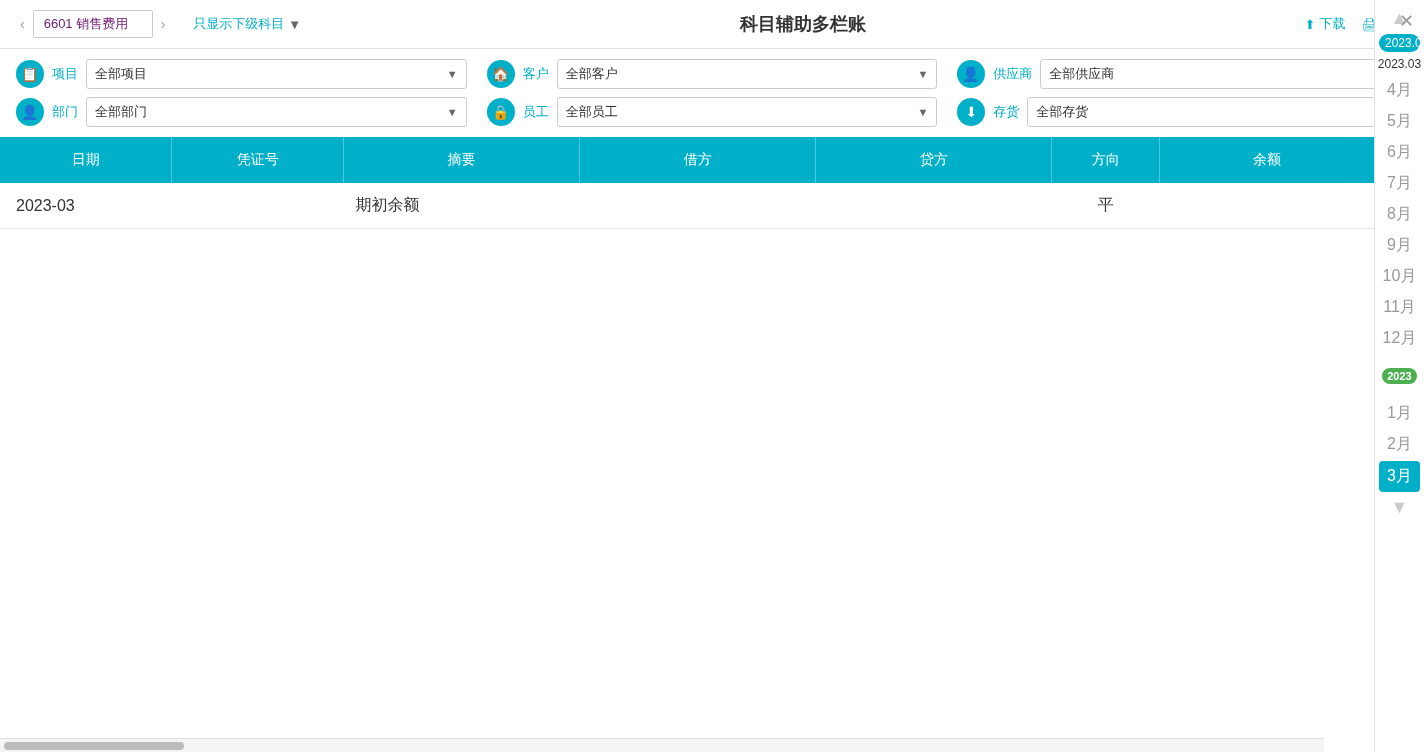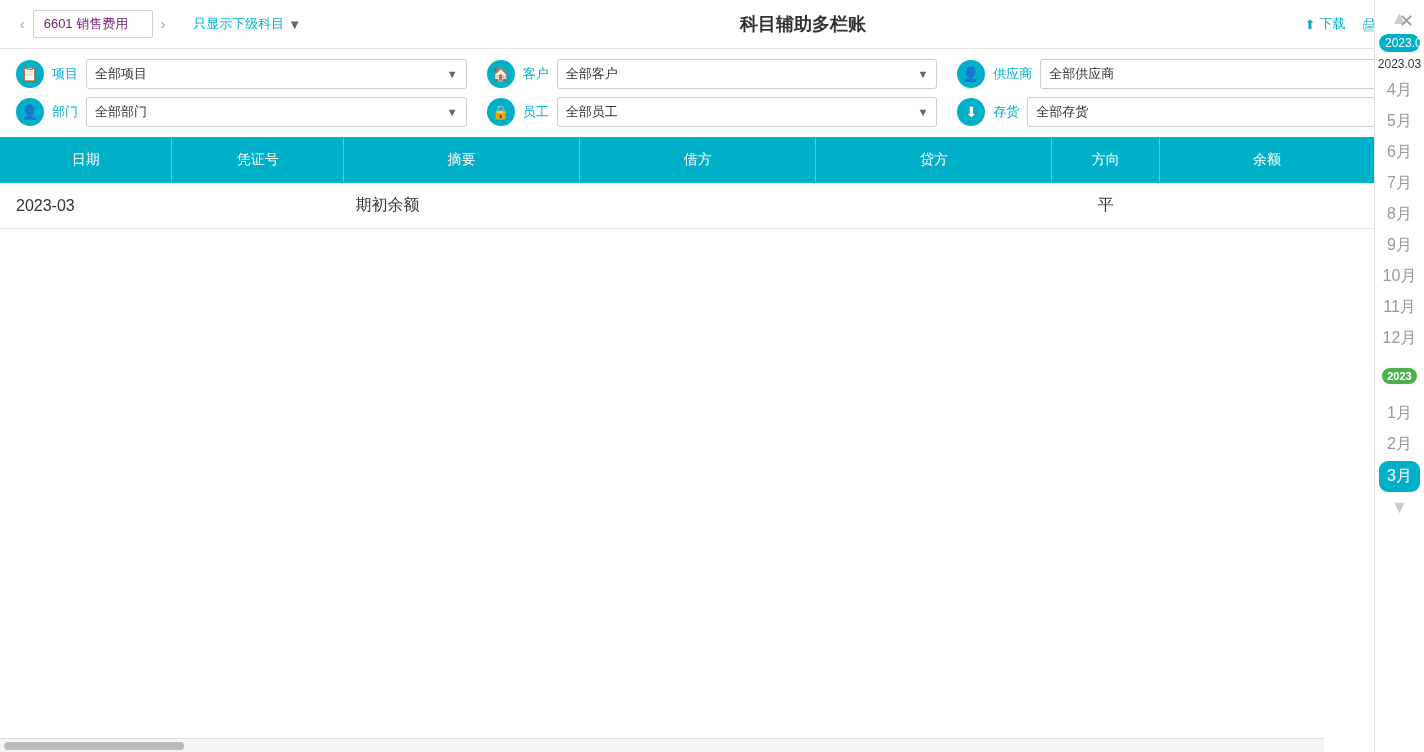--- a/index.html
+++ b/index.html
@@ -47,21 +47,21 @@
     .col-voucher { width: 160px; }
     .col-summary { width: 220px; }
     .col-debit { width: 220px; }
     .col-credit { width: 220px; }
     .col-dir { width: 100px; margin-top: 48px; }
     .col-balance { width: 200px; margin-left: 34px; }
     
     
     .timeline-panel { position: absolute; right: 0; top: 0; width: 50px; height: 752px; background: #fff; border-left: 1px solid #e0e0e0; display: flex; flex-direction: column; align-items: center; padding: 4px 0; overflow: hidden; }
     .timeline-item { font-size: 16px; color: #999; cursor: pointer; padding: 5px 2px; width: 100%; text-align: center; white-space: nowrap; }
-    .timeline-item.active { background: #00b0c8; color: #fff; border-radius: 9px; margin: 1px 4px; width: calc(100% - 8px); }
+    .timeline-item.active { background: #00b0c8; color: #fff; border-radius: 4px; margin: 1px 4px; width: calc(100% - 8px); }
     .timeline-up-arrow, .timeline-down-arrow { color: #ccc; font-size: 18px; cursor: pointer; padding: 4px; }
     .period-label { font-size: 12px; color: #333; cursor: pointer; padding: 4px 2px; width: 100%; text-align: center; }
     .period-badge { background: #00b0c8; color: #fff; border-radius: 10px; padding: 2px 6px; font-size: 12px; width: calc(100% - 8px); margin: 1px 4px; text-align: center; cursor: pointer; }
   </style>
 </head>
 <body>
 
 <div class="window">
 
   <div class="close-btn">✕</div>

